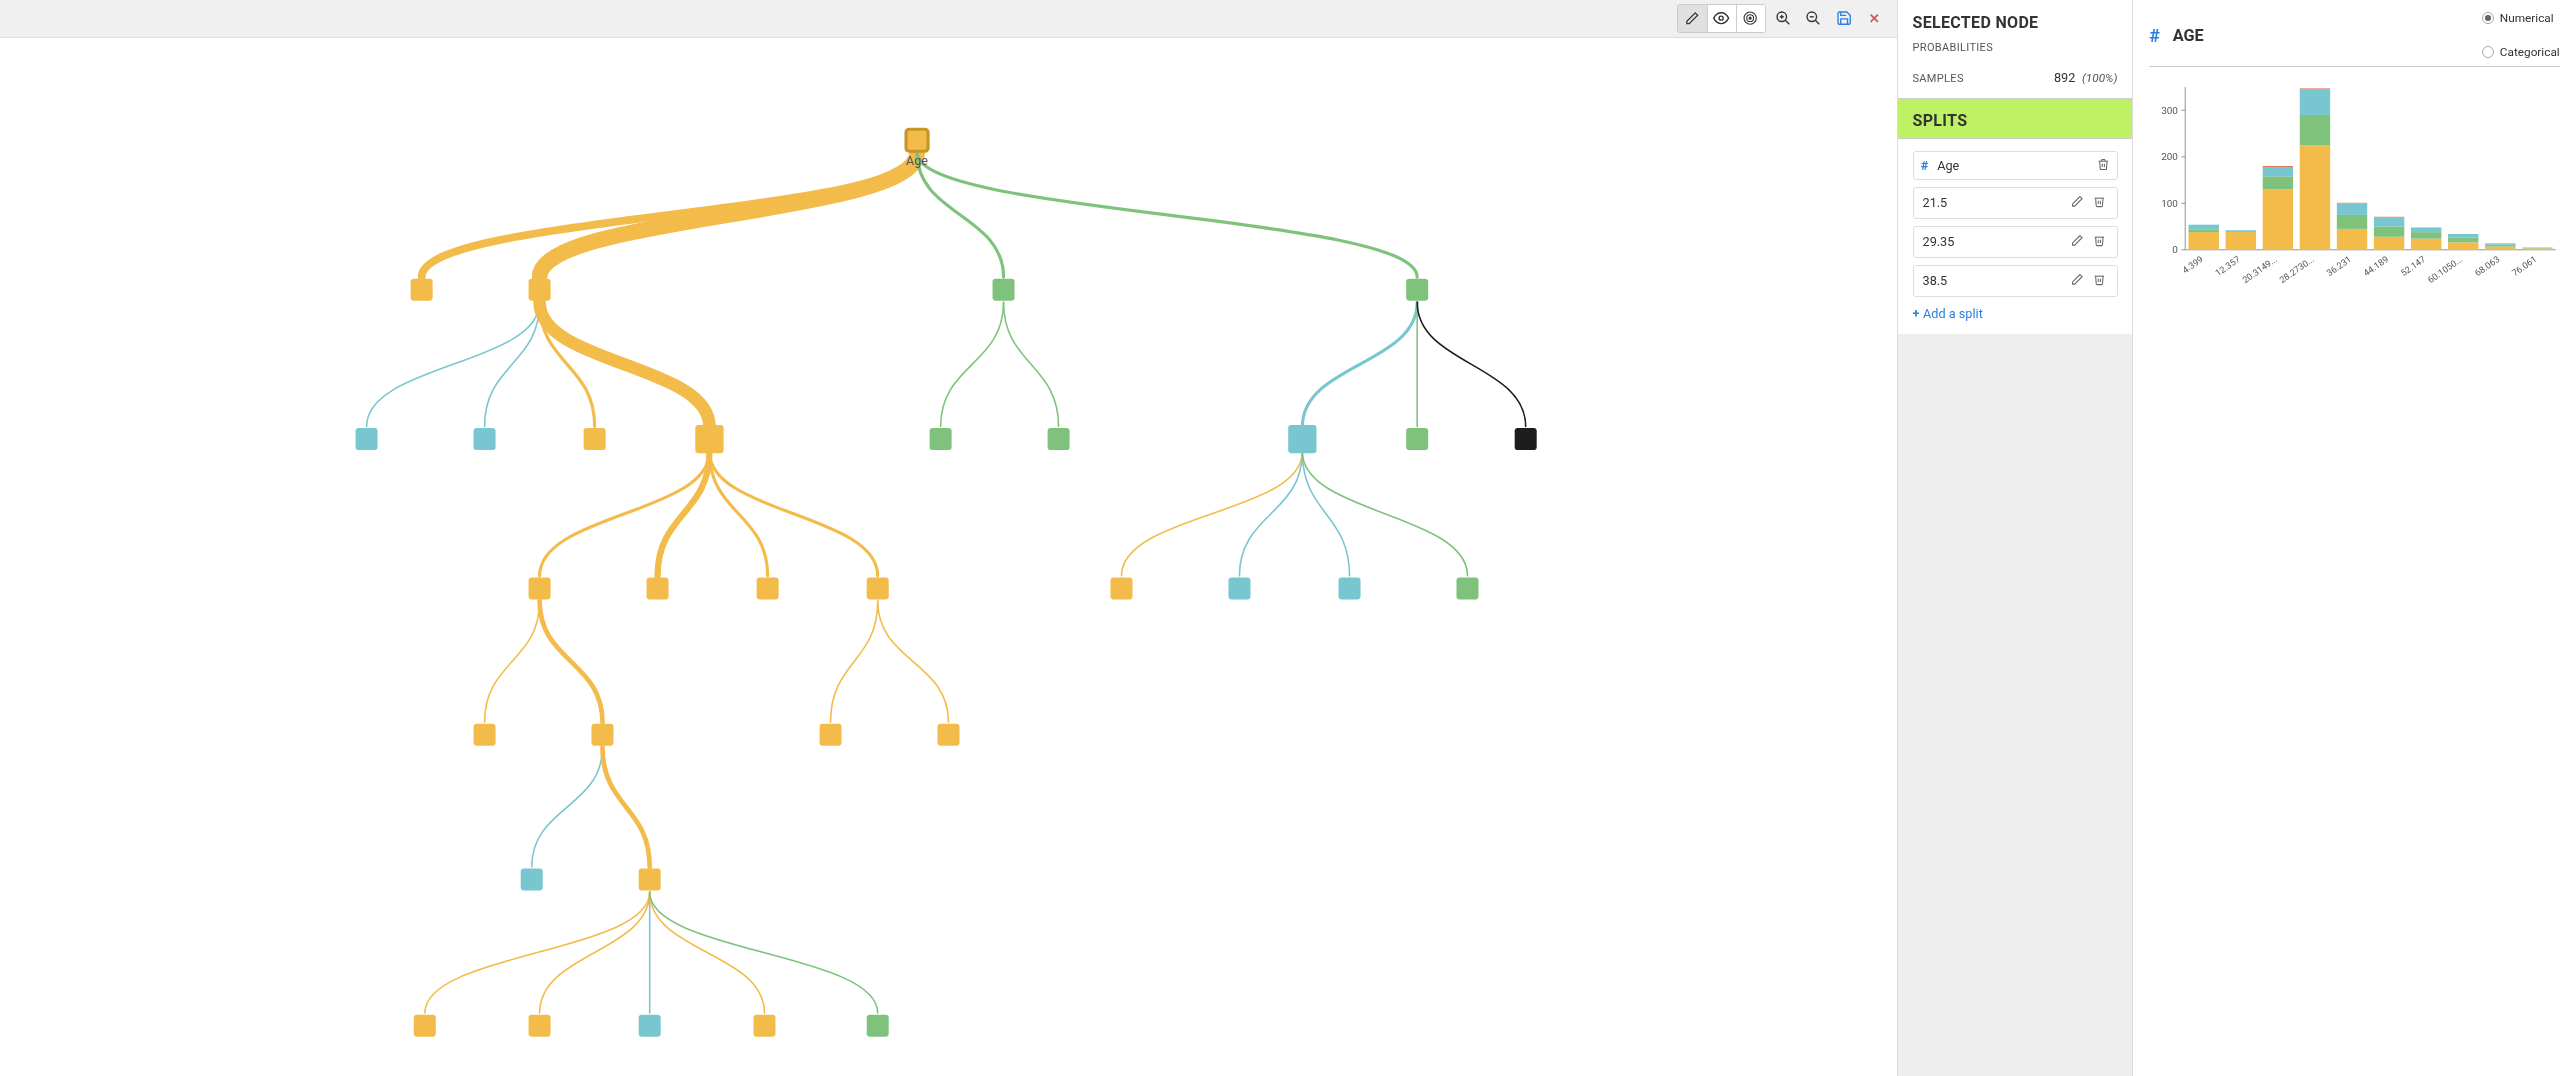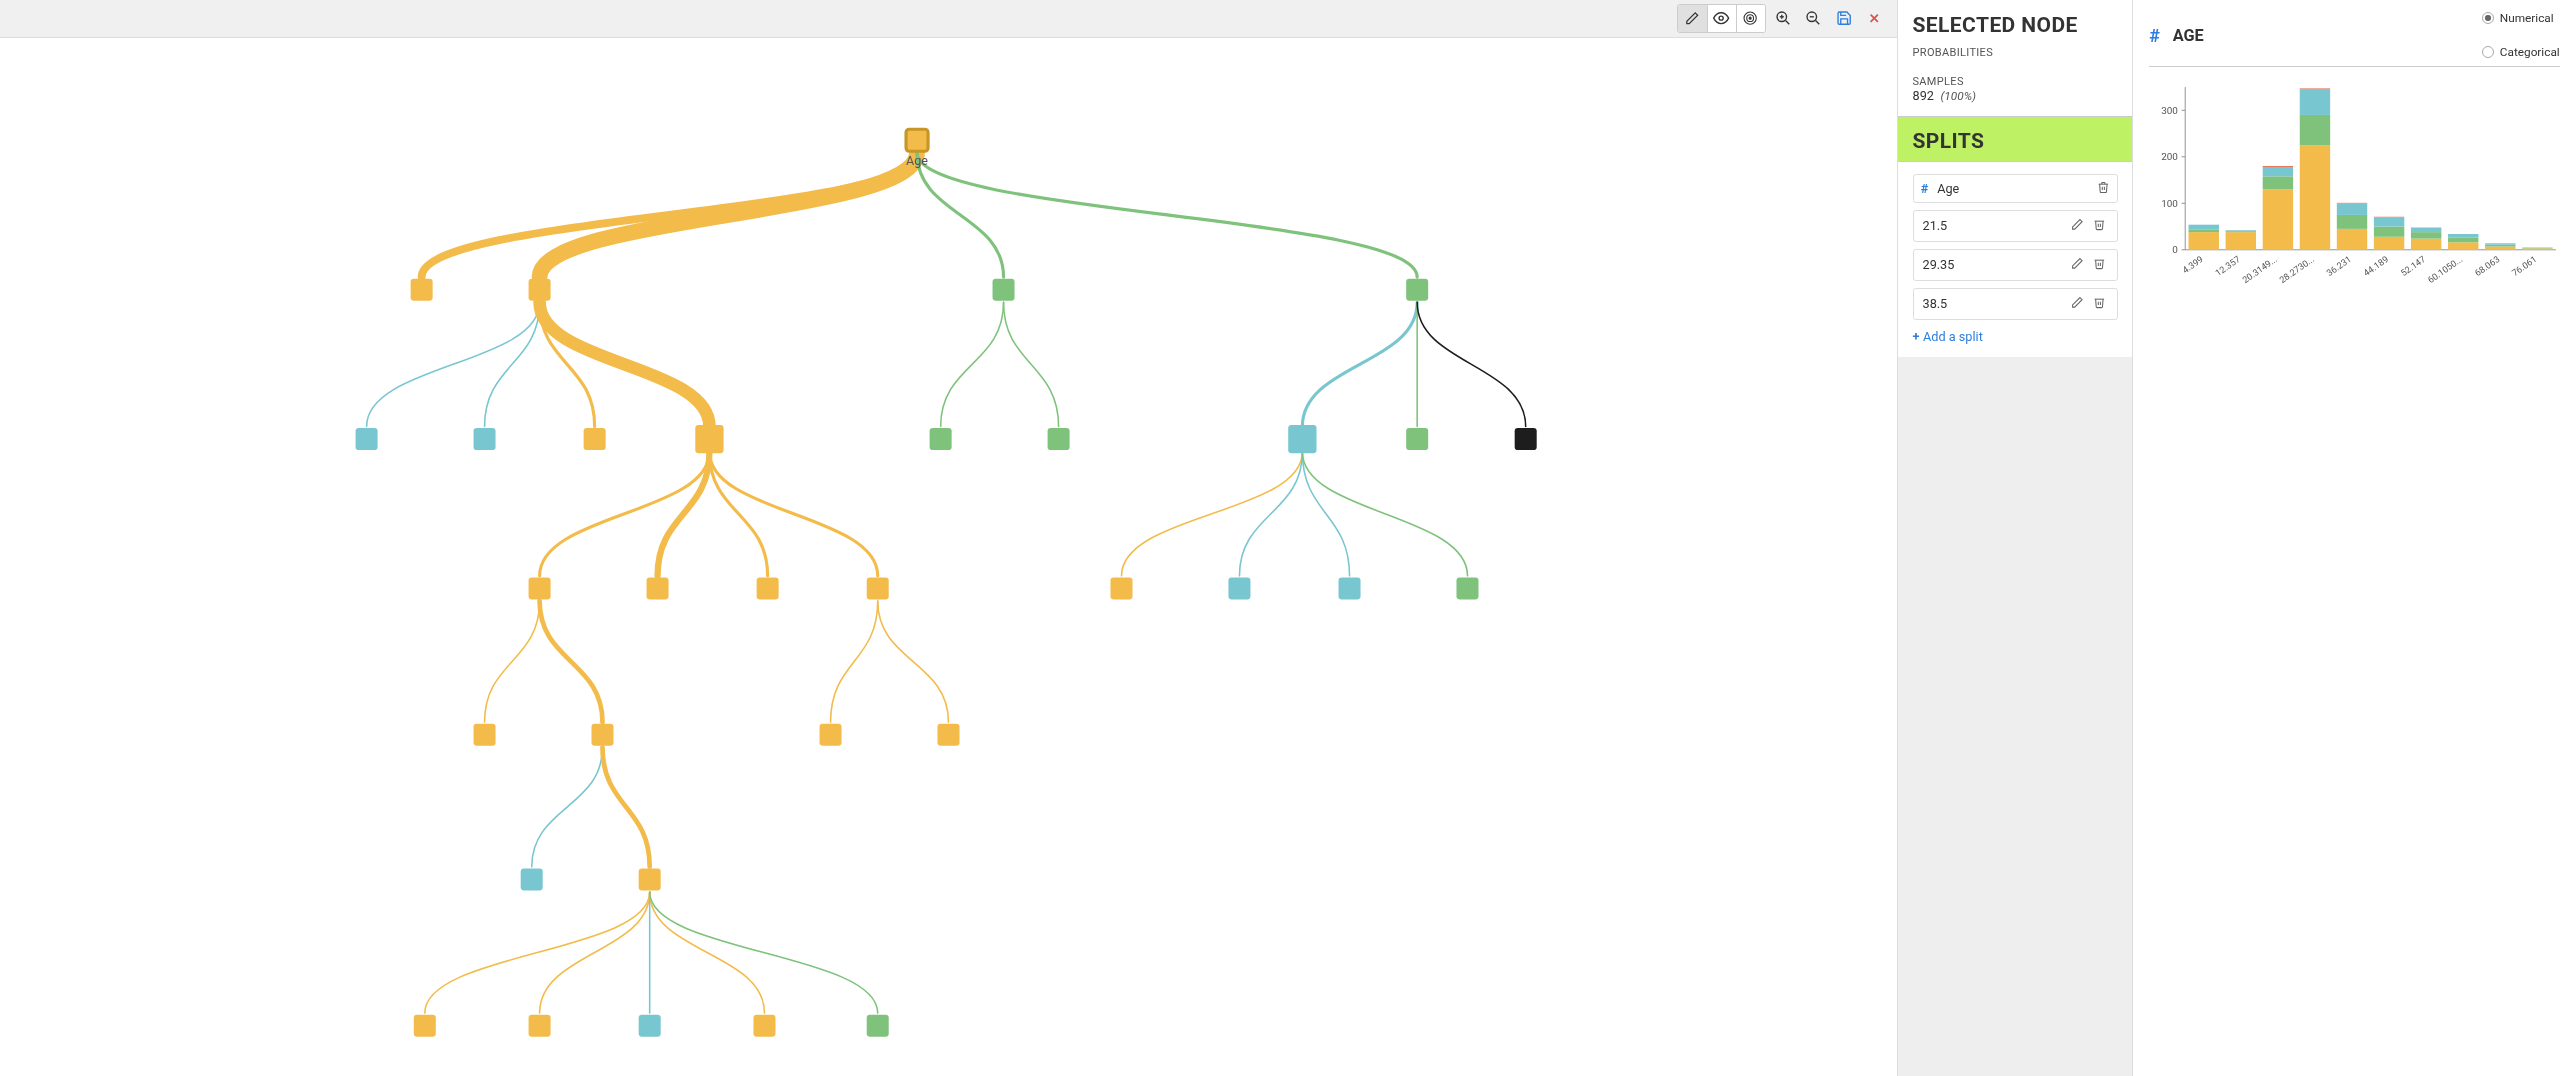--- a/index.html
+++ b/index.html
@@ -16,25 +16,25 @@
   .toolbar-icon-btn { width:27px; height:27px; display:flex; align-items:center; justify-content:center; background:transparent; border:none; cursor:pointer; color:#333;}
   .save-btn { color:#2c7fde; }
   .close-btn { color:#d9534f; }
   .tree-canvas { flex:1; position:relative; overflow:hidden; background:#fff;}
   .tree-svg { width:100%; height:100%; }
 
   
   .detail-panel { width: 235px; display:flex; flex-direction:column; border-right:0.9px solid #ddd; }
   .section { padding: 12.7px 14.5px; border-bottom:0.9px solid #ccc; }
   .section.gray { background:#bef264; }
-  .section-title { font-size:21px; font-weight:700; letter-spacing:0.02em; text-transform:uppercase; color:#333; margin-bottom:9px;}
+  .section-title { font-size:16px; font-weight:700; letter-spacing:0.02em; text-transform:uppercase; color:#333; margin-bottom:9px;}
   .subhead { font-size:11px; text-transform:uppercase; color:#555; letter-spacing:0.03em; margin-bottom:1px;}
   .probrow { display:flex; align-items:center; gap:7.2px; font-size:12.7px; margin:3.6px 0 3.6px 7.2px;}
   .swatch { width:12.7px; height:12.7px; border-radius:1.8px; display:inline-block;}
-  .samples-row { display:flex; justify-content:space-between; align-items:baseline; margin-top:16.3px; font-size:11.8px;flex-direction:column;}
+  .samples-row { display:flex; justify-content:space-between; align-items:baseline; margin-top:16.3px; font-size:11.8px;}
   .samples-row .count { font-size:12.7px; }
   .samples-row .pct { font-style:italic; color:#555; margin-left:3.6px;}
   .split-feature { display:flex; align-items:center; gap:9px; padding:5.4px 7.2px; border:0.9px solid #ddd; border-radius:2.7px; background:#fff; margin-bottom:5.4px;}
   .hash { color:#2c7fde; font-weight:700;}
   .trash { margin-left:auto; color:#666; cursor:pointer;}
   .split-row { display:flex; align-items:center; gap:7.2px; padding:7.2px 9px; border:0.9px solid #ddd; border-radius:2.7px; background:#fff; margin-top:7px;}
   .split-row .val { flex:1; }
   .split-row .icon { color:#666; cursor:pointer; width:14.5px;}
   .add-split { display:flex; align-items:center; gap:3.6px; color:#2c7fde; cursor:pointer; margin-top:9px; font-size:12.7px;}
 

